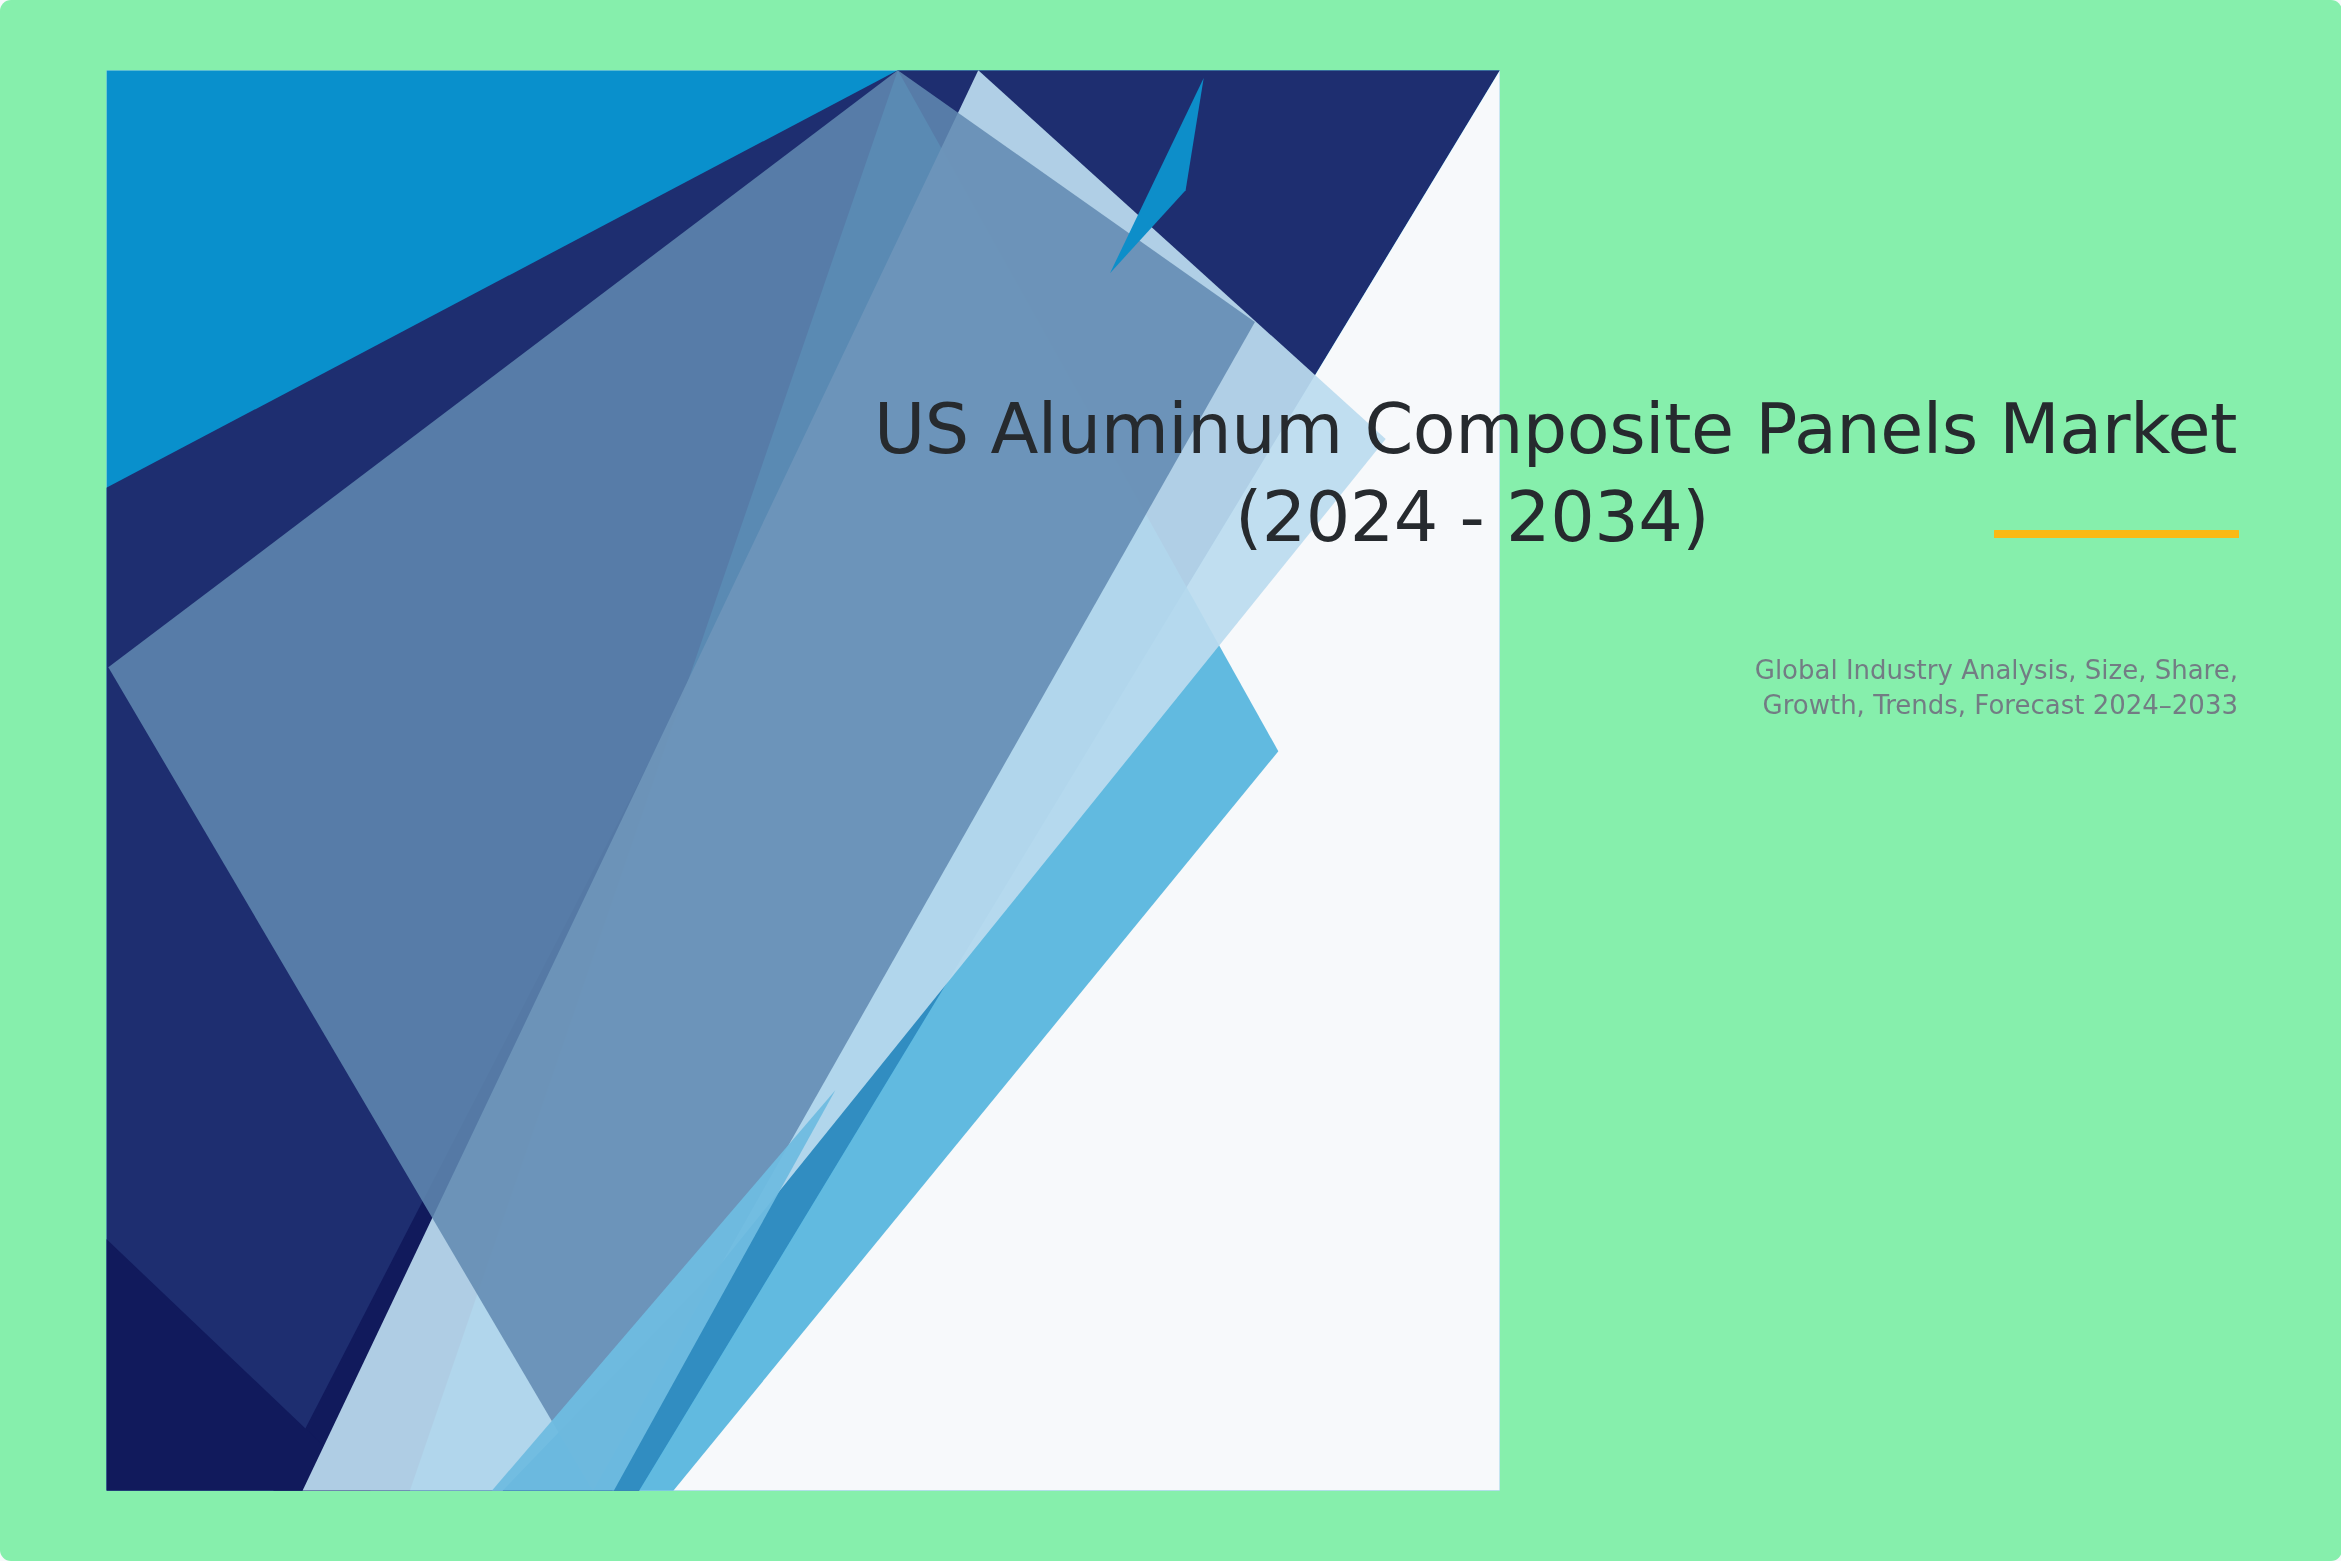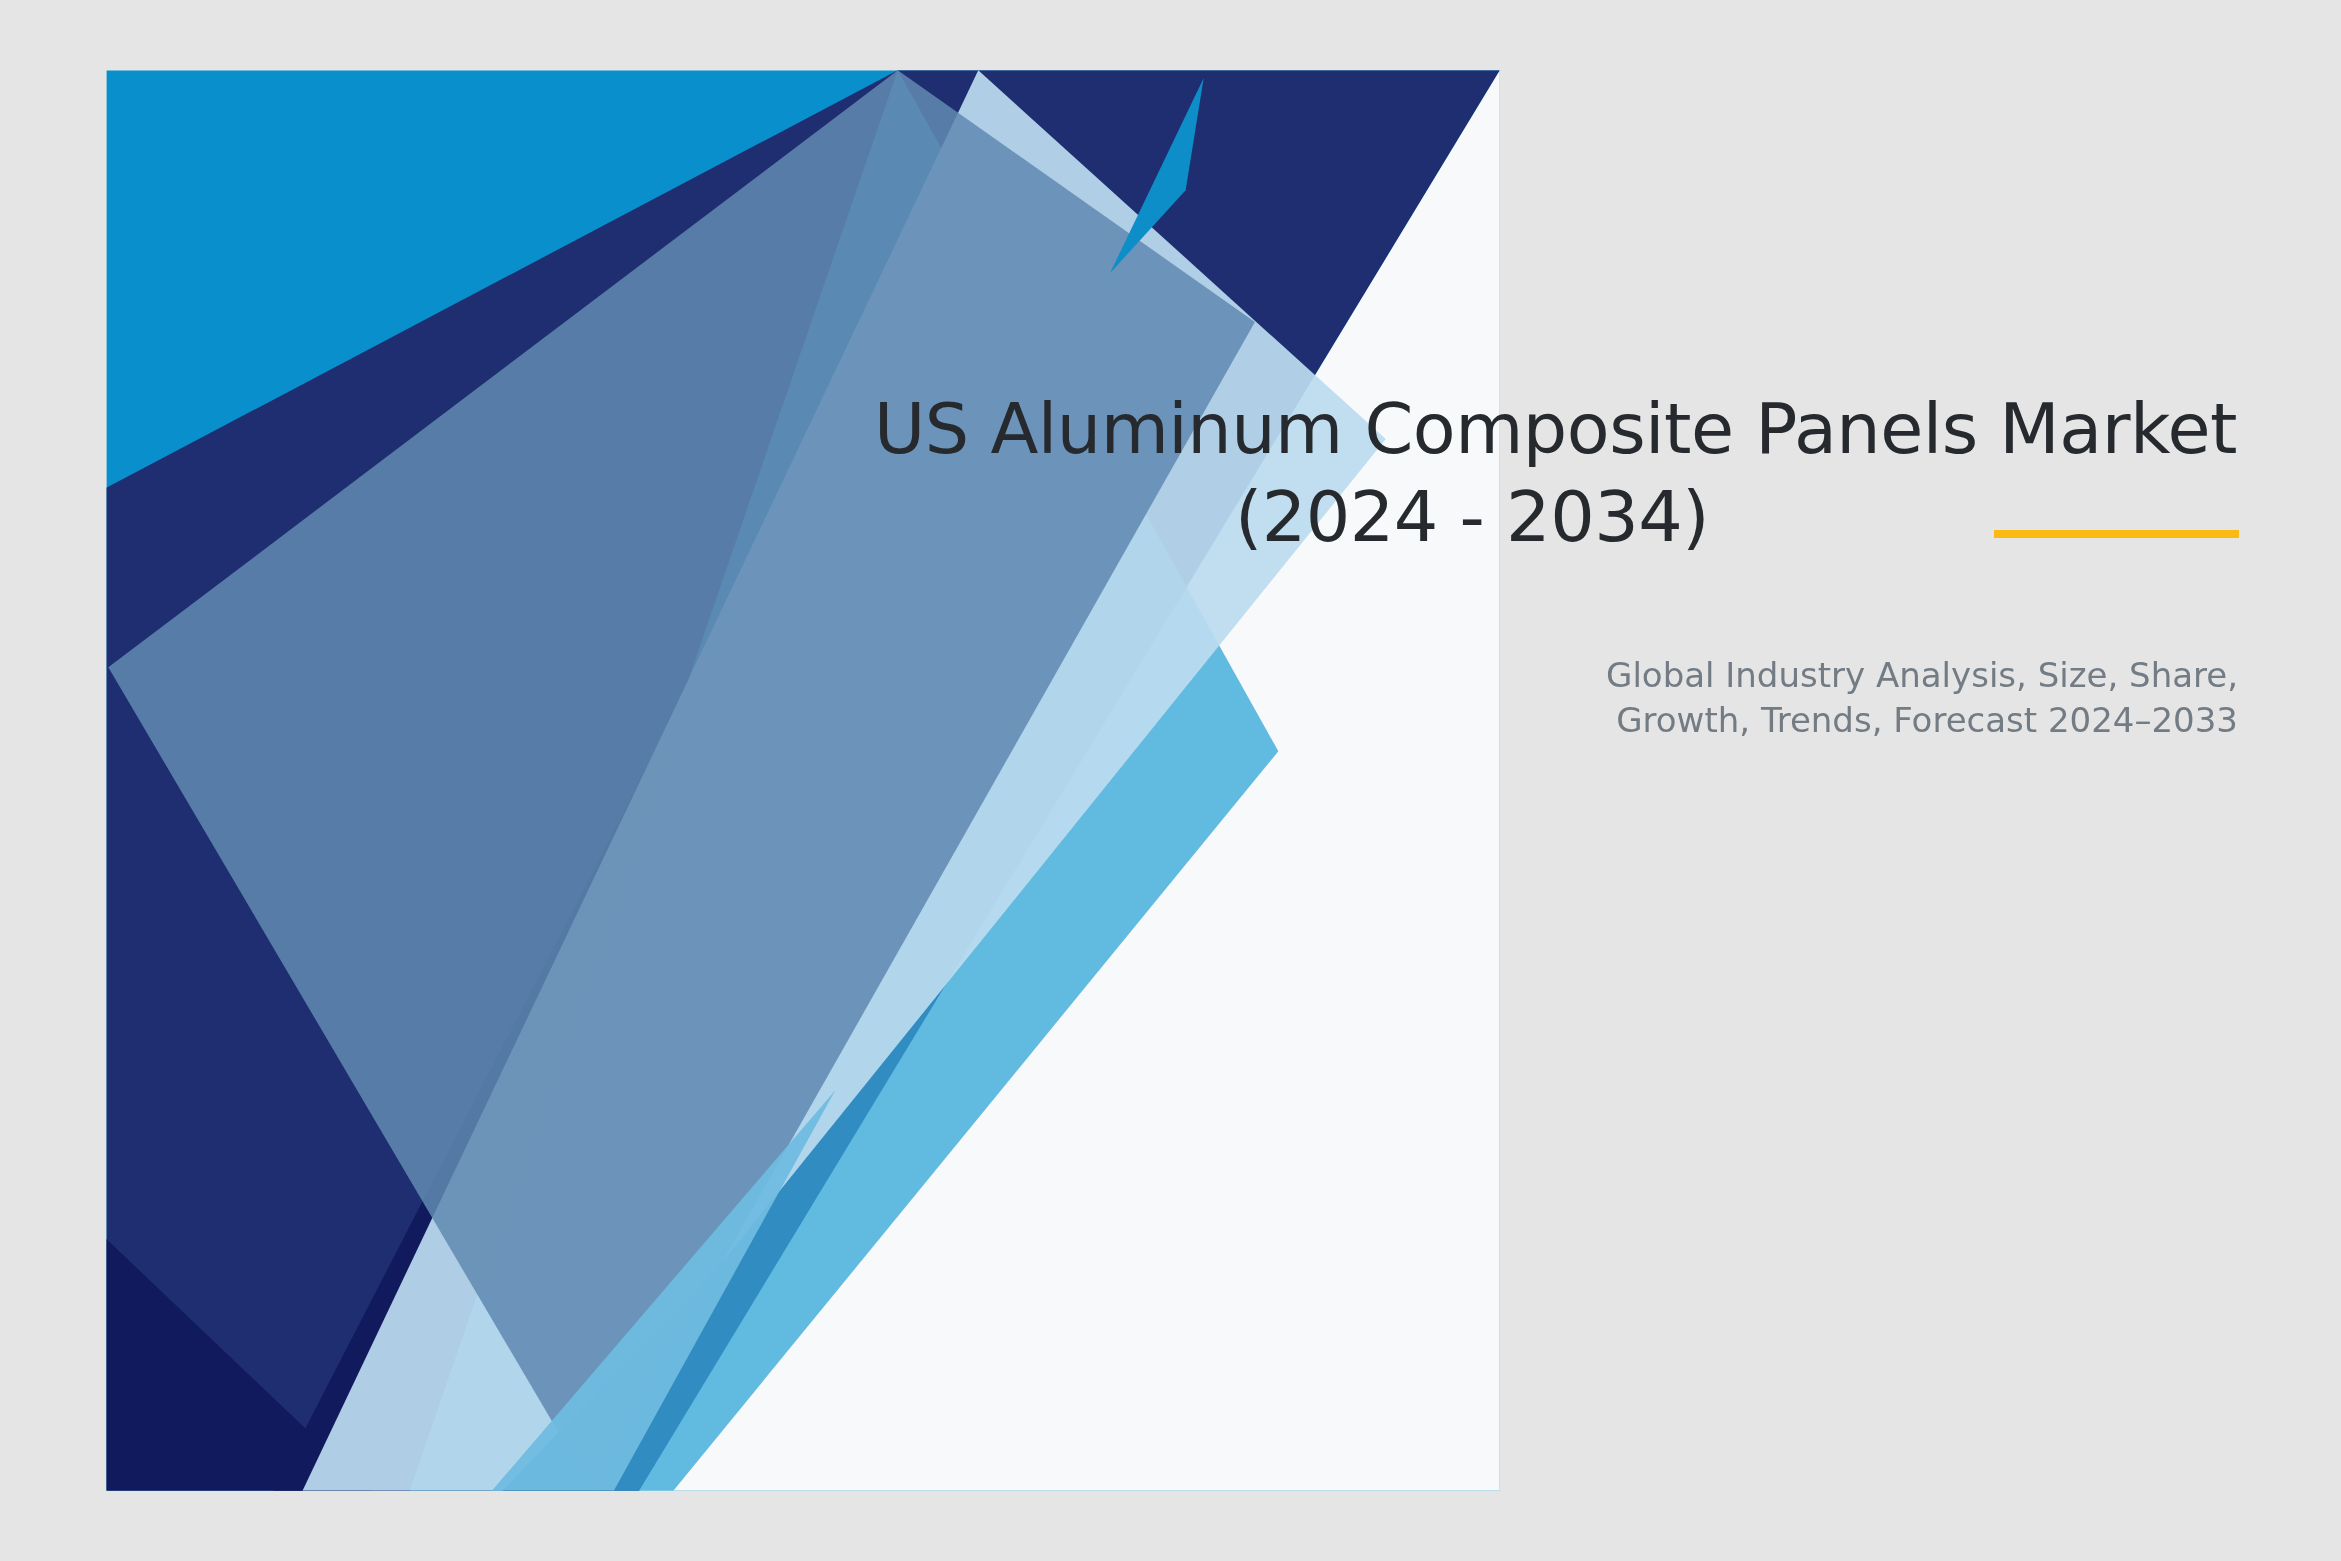--- a/index.html
+++ b/index.html
@@ -10,21 +10,22 @@
   body {
     width: 2342px;
     height: 1561px;
     font-family: "DejaVu Sans", sans-serif;
     overflow: hidden;
   }
   #cover {
     position: relative;
     width: 2342px;
     height: 1561px;
-    background: #e5e5e5;
+    background: #86efac;
+    border-radius: 11px;
   }
   #artwork {
     position: absolute;
     left: 0;
     top: 0;
     width: 2342px;
     height: 1561px;
   }
   #text-block {
     position: absolute;
@@ -56,21 +57,21 @@
     background: #fbb913;
     border-radius: 0.5px;
   }
   #subtitle {
     position: absolute;
     left: 1269px;
     top: 653px;
     width: 969px;
     text-align: right;
     font-family: "DejaVu Sans", sans-serif;
-    font-size: 34px;
+    font-size: 26px;
     font-weight: 400;
     line-height: 1.33;
     color: #737c84;
   }
   #subtitle span {
     display: block;
     white-space: nowrap;
   }
 </style>
 </head>

